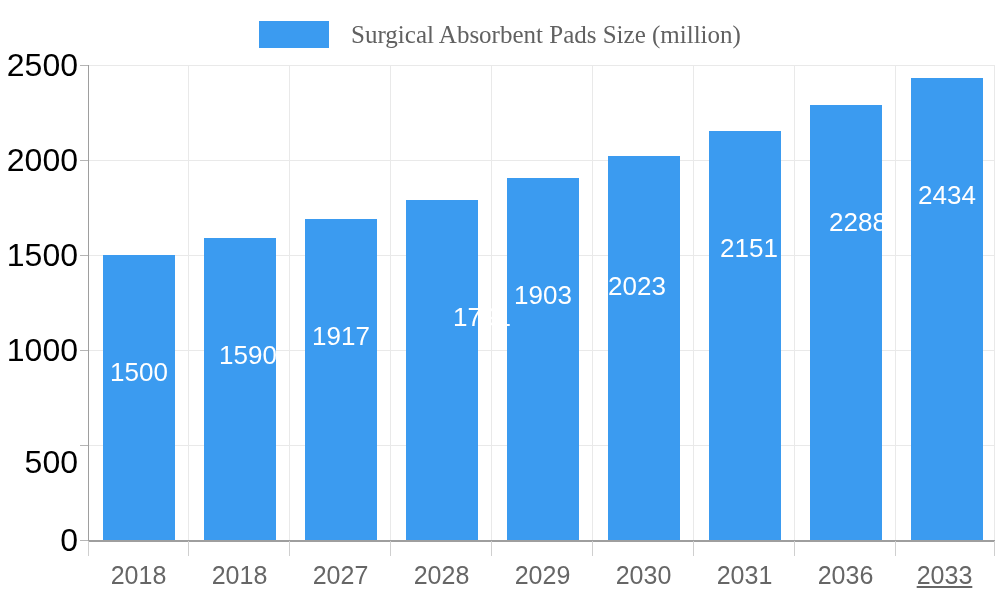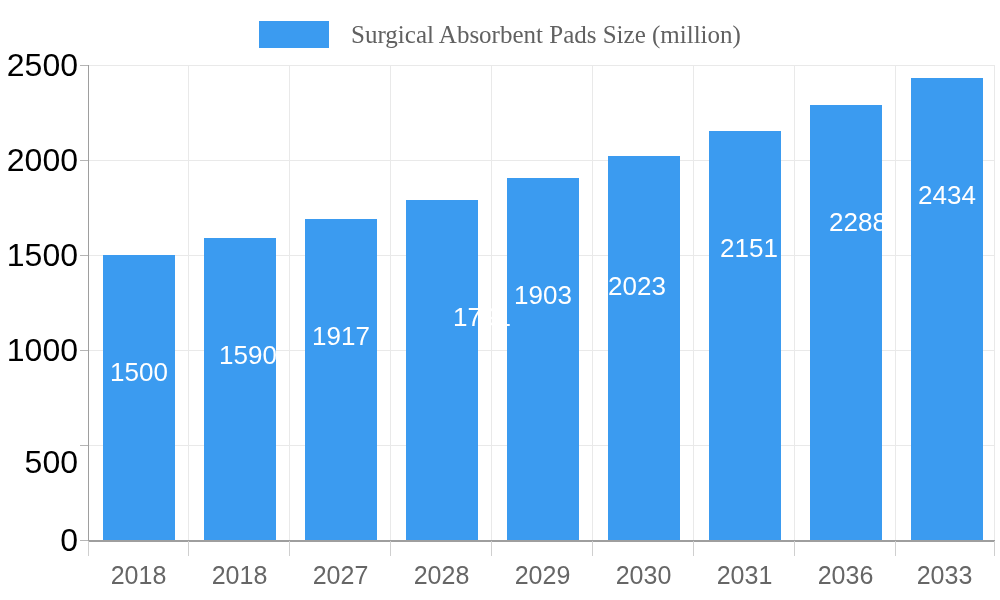--- a/index.html
+++ b/index.html
@@ -244,16 +244,16 @@
 
   <div>
     <span class="xcat-label" style="left:88px;  width:101px;">2018</span>
     <span class="xcat-label" style="left:189px; width:101px;">2018</span>
     <span class="xcat-label" style="left:290px; width:101px;">2027</span>
     <span class="xcat-label" style="left:391px; width:101px;">2028</span>
     <span class="xcat-label" style="left:492px; width:101px;">2029</span>
     <span class="xcat-label" style="left:593px; width:101px;">2030</span>
     <span class="xcat-label" style="left:694px; width:101px;">2031</span>
     <span class="xcat-label" style="left:795px; width:101px;">2036</span>
-    <span class="xcat-label" style="left:894px; width:101px;">2033</span>
+    <span class="xcat-label" style="left:894px; width:101px;text-decoration:underline;">2033</span>
   </div>
 
 </div>
 
 </body></html>

